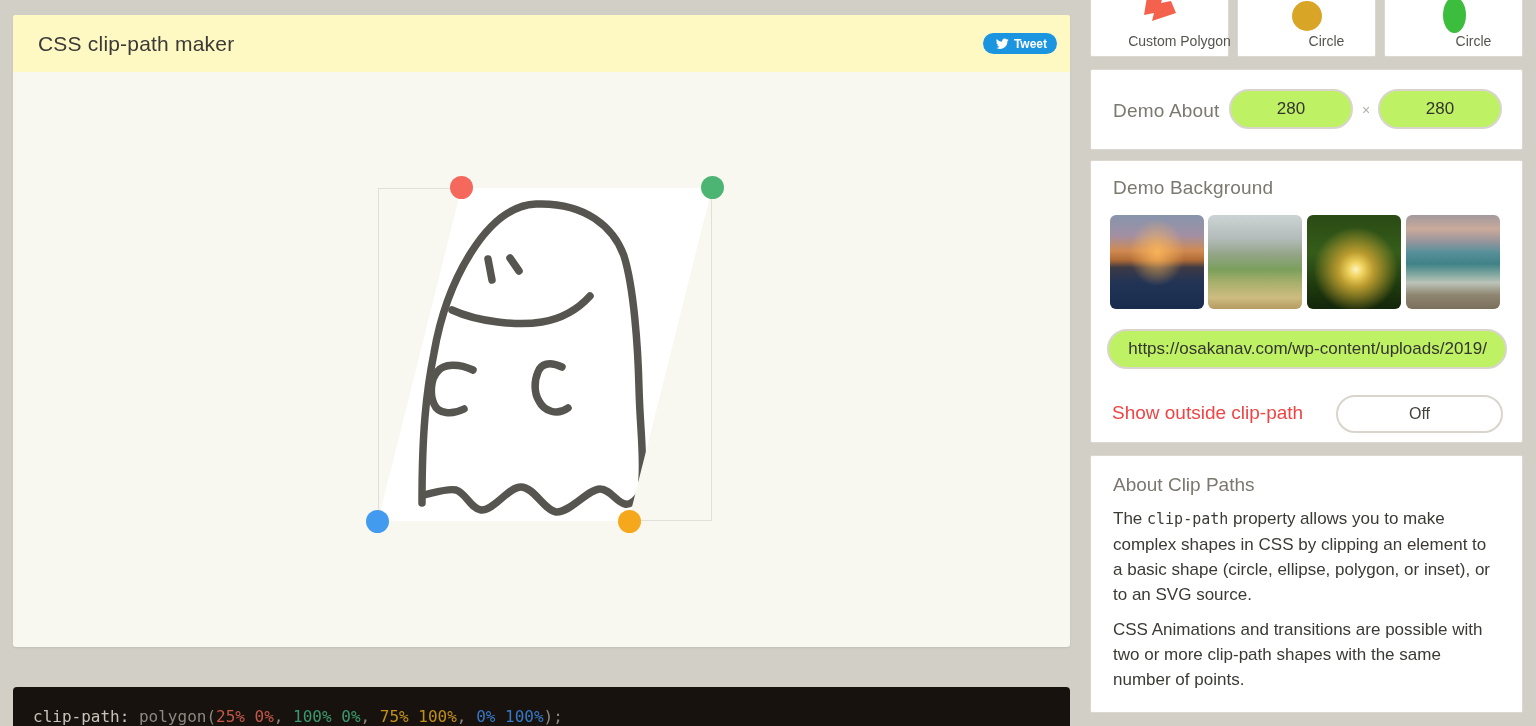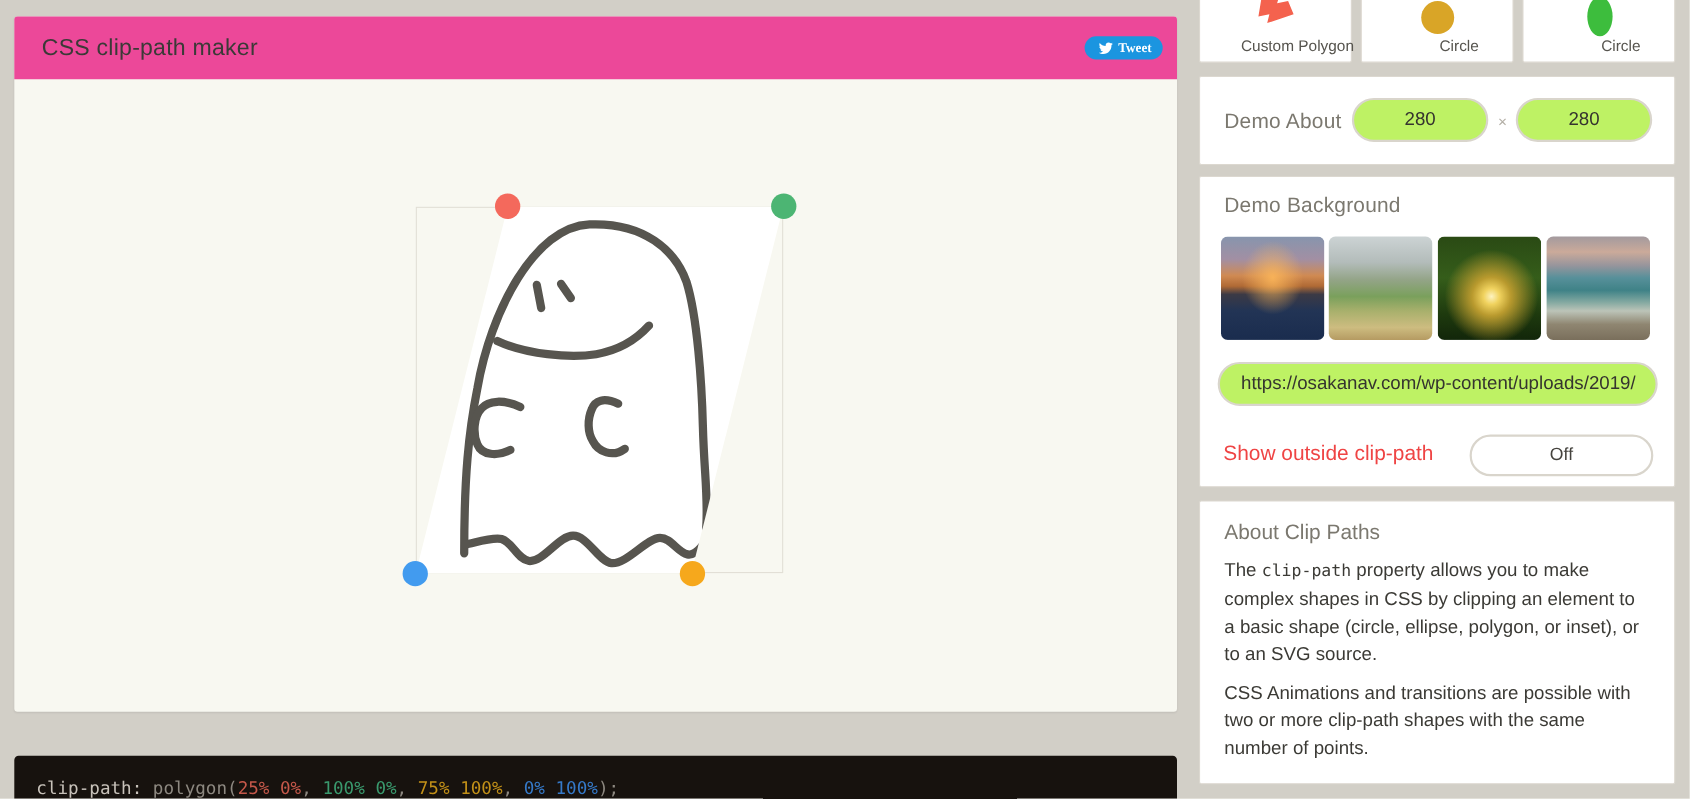--- a/index.html
+++ b/index.html
@@ -9,30 +9,30 @@
     font-family:"Liberation Sans", sans-serif;
     position:relative;
     color:#3b3a37;
   }
   
   .main-panel{
     position:absolute; left:13px; top:15px; width:1057px; height:632px;
     background:#f8f8f1; border-radius:3px; box-shadow:0 1px 2px rgba(0,0,0,.08);
   }
   .main-header{
-    position:relative; height:57px; background:#ec4899; border-radius:3px 3px 0 0;
+    position:relative; height:57px; background:#fef9c3; border-radius:3px 3px 0 0;
   }
   .page-title{
     position:absolute; left:25px; top:0; line-height:57px;
     font-size:21px; color:#3b3a37; letter-spacing:.2px;
   }
   .tweet-btn{
     position:absolute; right:13px; top:18px; height:21px; padding:0 10px 0 12px;
     background:#1b95e0; border:none; border-radius:11px; color:#fff;
-    font-family:Liberation Serif, serif; font-size:12px; font-weight:bold;
+    font-family:Liberation Sans, sans-serif; font-size:12px; font-weight:bold;
     display:flex; align-items:center; gap:5px; cursor:pointer;
   }
   .tweet-btn svg{ width:14px; height:14px; fill:#fff; }
 
   
   .demo-frame{
     position:absolute; left:378px; top:188px; width:334px; height:333px;
     border:1px solid #e2dfd6;
   }
   .clipped-image{

